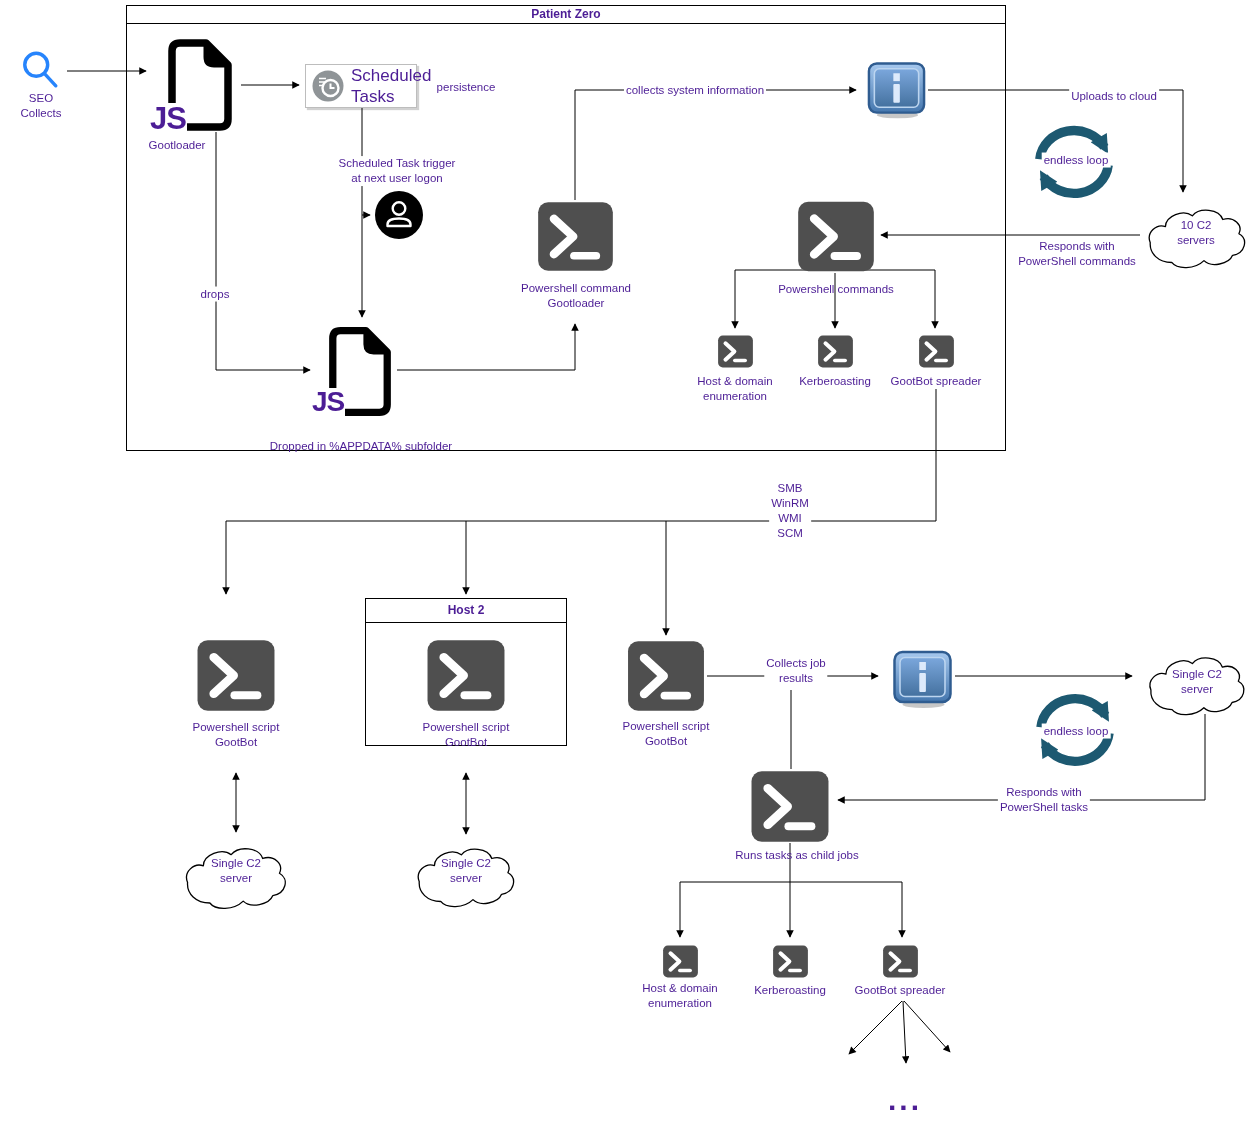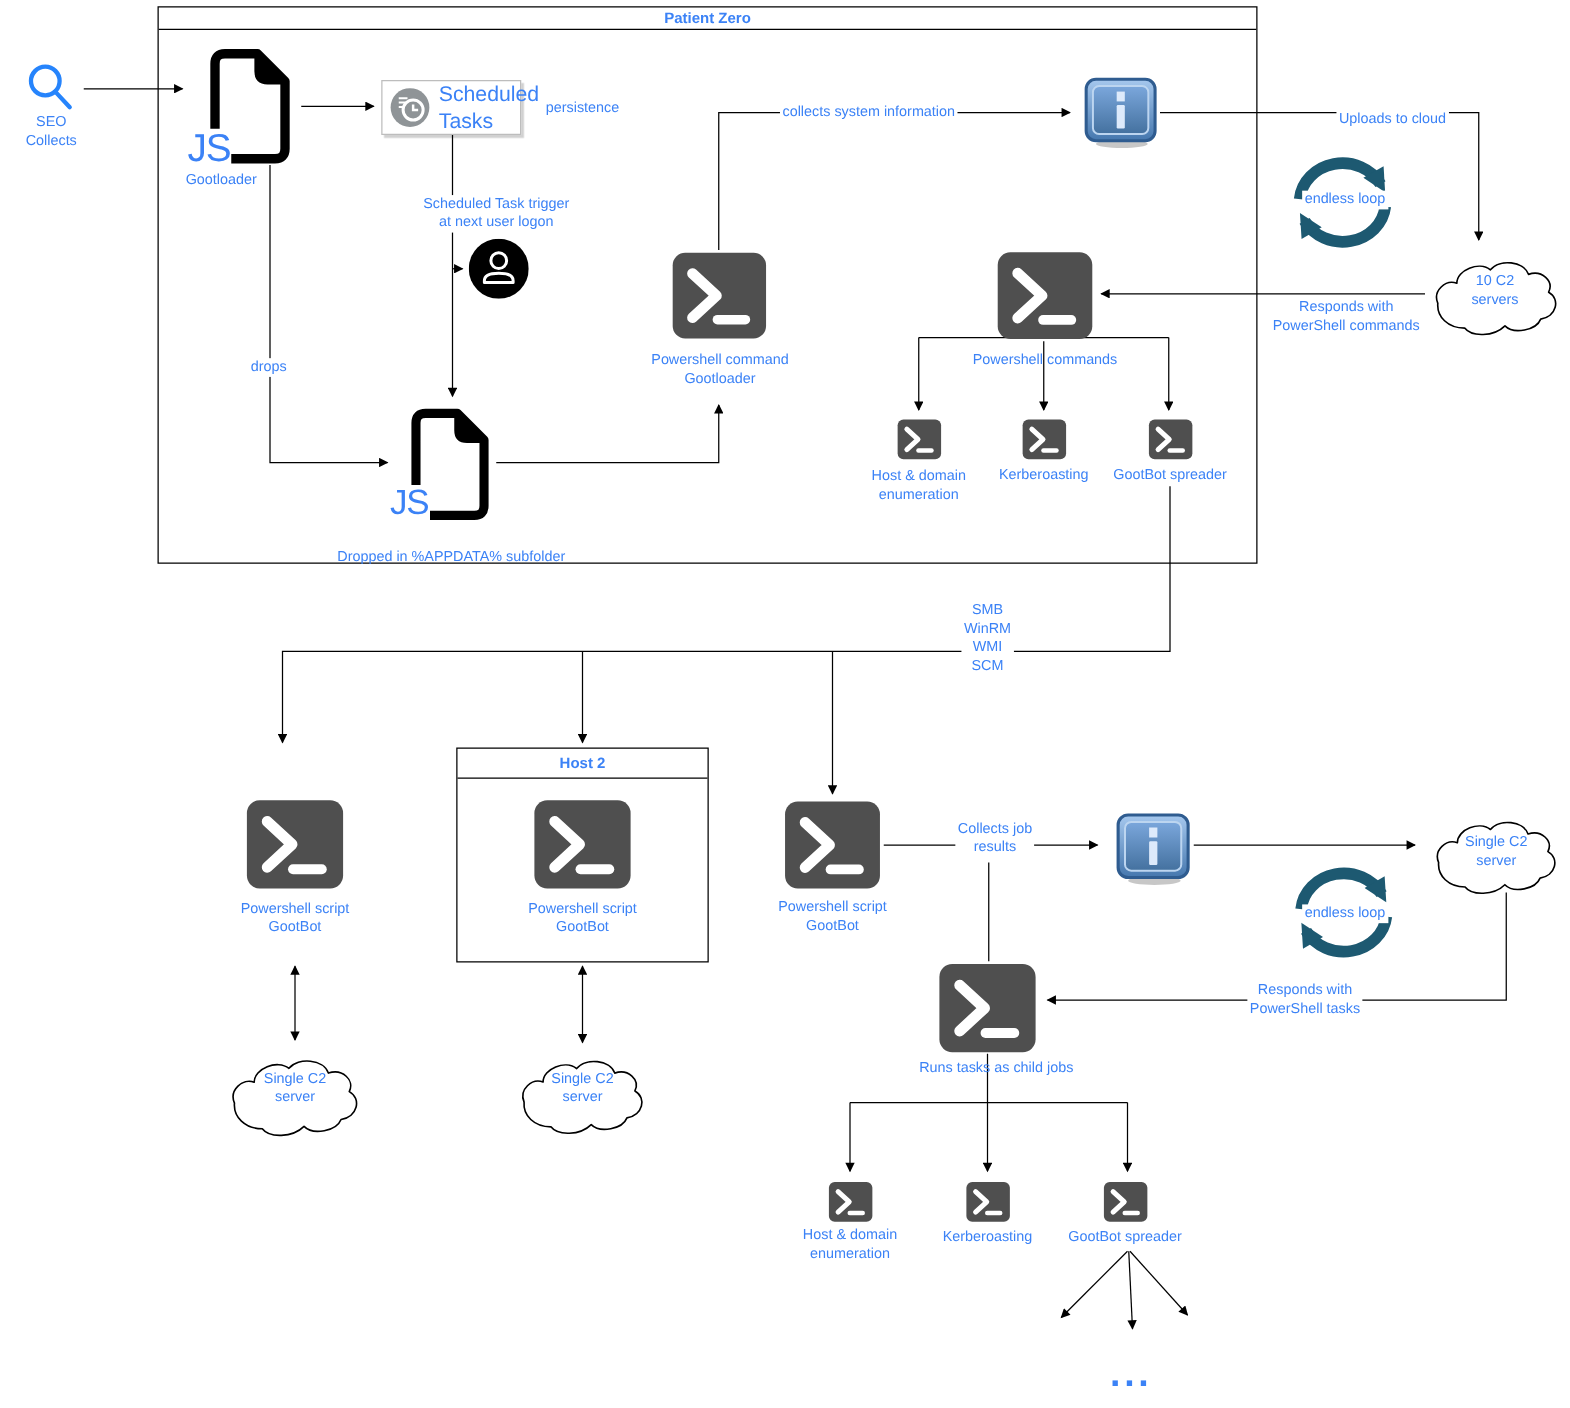--- a/index.html
+++ b/index.html
@@ -1,33 +1,33 @@
 <!DOCTYPE html>
 <html><head>
 <meta charset="utf-8">
 <style>
   html,body { margin:0; padding:0; background:#fff; }
   #canvas {
     position:relative; width:1256px; height:1126px; background:#fff;
-    font-family:"Liberation Sans", sans-serif; color:#3b82f6; overflow:hidden;
+    font-family:"Liberation Sans", sans-serif; color:#4c1d95; overflow:hidden;
   }
   #wires { position:absolute; left:0; top:0; width:1256px; height:1126px; }
   .box { position:absolute; border:1px solid #000; box-sizing:border-box; background:transparent; }
   .bar { border-bottom:1px solid #000; font-weight:bold; text-align:center; font-size:12px; box-sizing:border-box; }
   .bar.pz { height:18px; line-height:17px; }
   .bar.host { height:24px; line-height:23px; }
   .lbl {
     position:absolute; transform:translate(-50%,-50%);
     font-size:11.5px; line-height:1.3; text-align:center; white-space:pre-line;
   }
   .bg { background:#fff; padding:0 2px; }
   .icon { position:absolute; }
   .icon svg { display:block; width:100%; height:100%; overflow:visible; }
   .jstext {
-    position:absolute; font-weight:normal; background:#fff; line-height:1;
+    position:absolute; font-weight:bold; background:#fff; line-height:1;
     letter-spacing:-1px; padding:0 1px; font-family:"Liberation Sans", sans-serif;
   }
   .schedbox {
     position:absolute; left:305px; top:64px; width:112px; height:44px;
     background:#fff; border:1px solid #bdbdbd; box-sizing:border-box;
     box-shadow:2px 2px 1px rgba(0,0,0,0.18);
     display:flex; align-items:center;
   }
   .schedbox .glyph { width:32px; height:32px; margin-left:6px; flex:0 0 auto; }
   .schedbox .txt { font-size:17px; line-height:1.25; margin-left:7px; white-space:pre-line; }
@@ -140,21 +140,21 @@
 
     <use href="#sym-cloud" x="1142" y="198" width="110" height="72"></use>
     <use href="#sym-cloud" x="1141" y="646" width="112" height="71"></use>
     <use href="#sym-cloud" x="182" y="836" width="108" height="75"></use>
     <use href="#sym-cloud" x="412" y="837" width="108" height="72"></use>
   </svg>
 
   <div class="box" style="left:126px;top:5px;width:880px;height:446px">
     <div class="bar pz">Patient Zero</div>
   </div>
-  <div class="box" style="left:365px;top:598px;width:202px;height:172px">
+  <div class="box" style="left:365px;top:598px;width:202px;height:148px">
     <div class="bar host">Host 2</div>
   </div>
 
   <div class="icon" style="left:20px;top:49px;width:42px;height:44px">
     <svg viewBox="0 0 44 44">
         <use href="#sym-search"></use>
       </svg>
     </div>
 
   <div class="icon" style="left:164px;top:38px;width:72px;height:94px">

